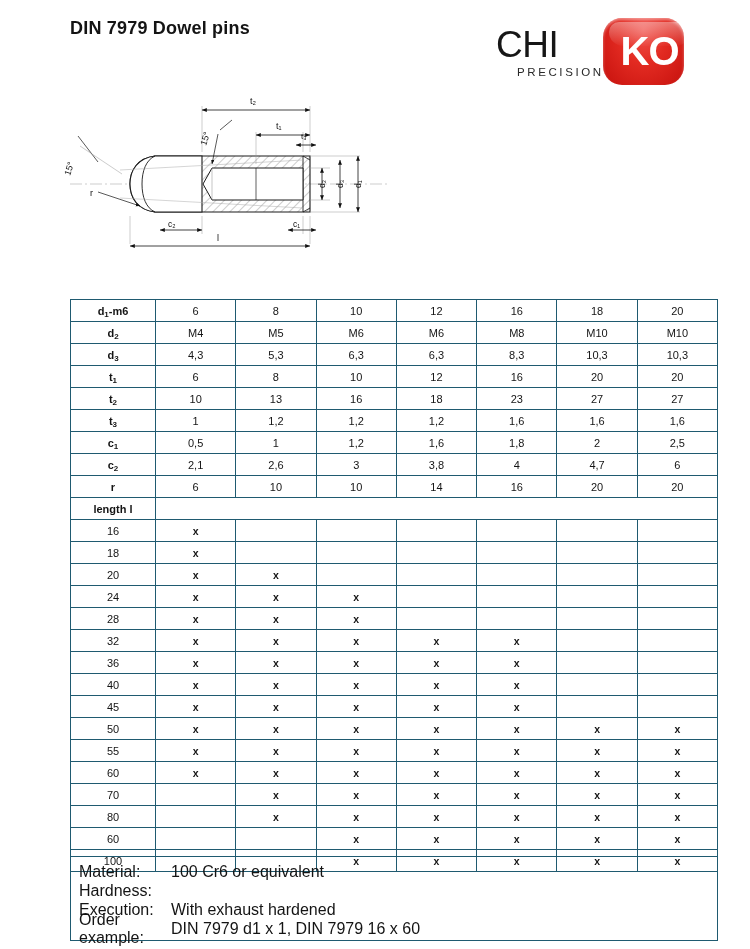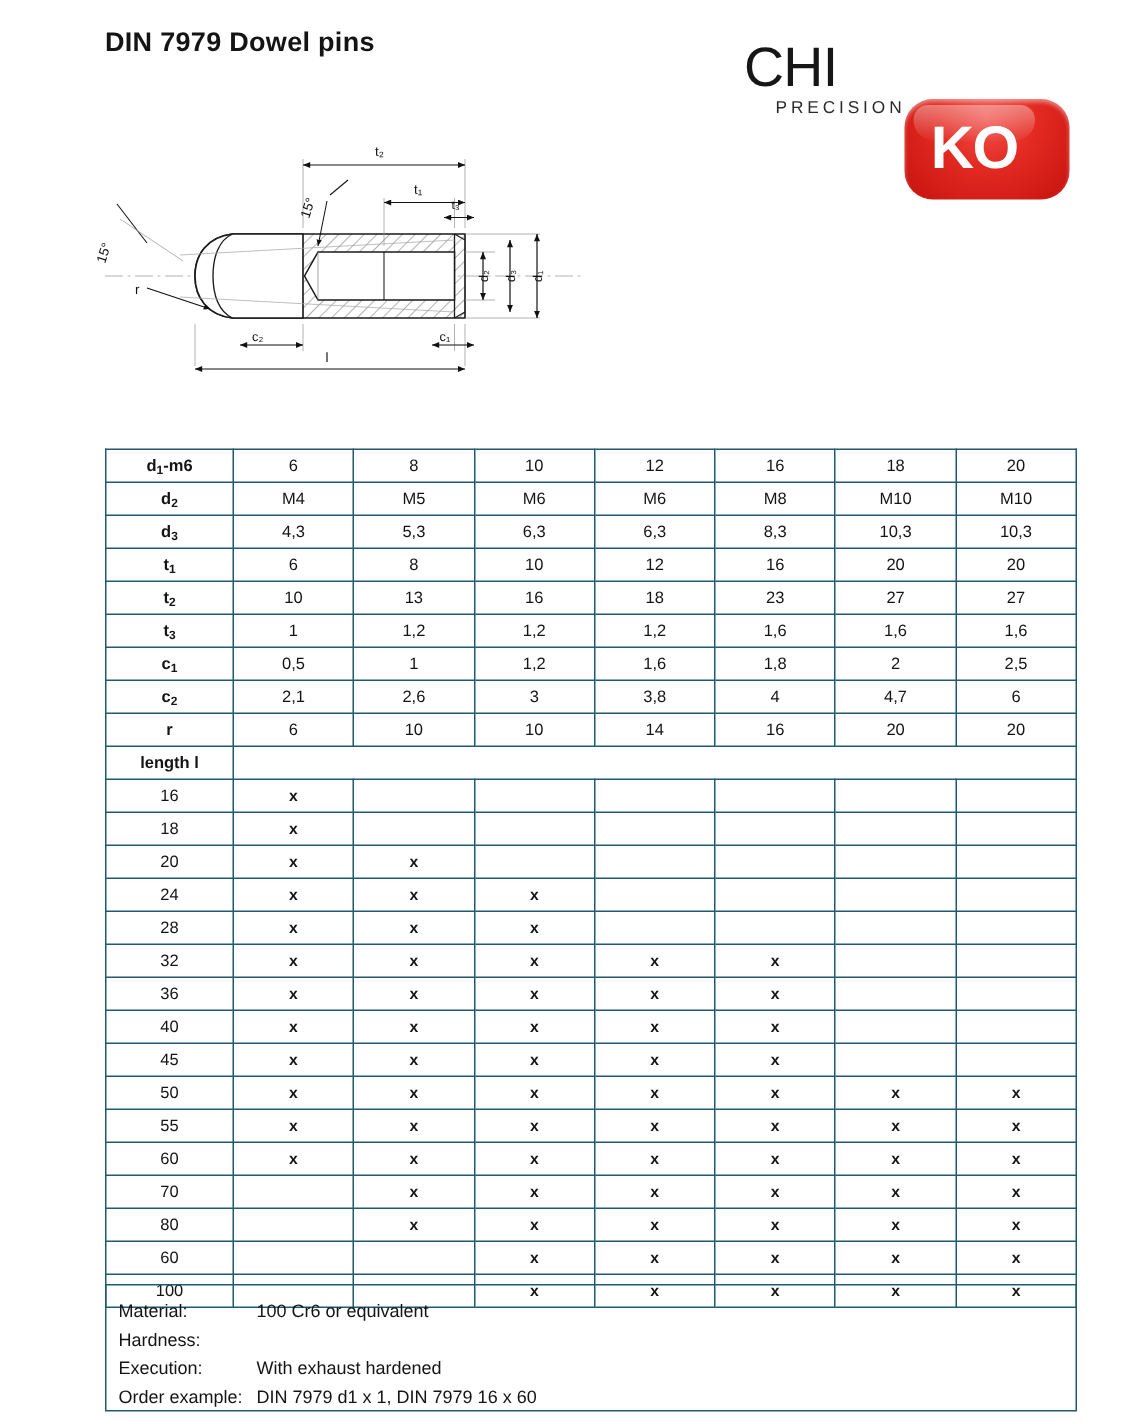--- a/index.html
+++ b/index.html
@@ -50,25 +50,24 @@
     position: absolute;
     left: 21px; top: 48px;
     font-size: 11.5px;
     font-weight: normal;
     letter-spacing: 2.6px;
     color: #2a2a2a;
   }
   #logo-badge {
     position: absolute;
     left: 107px; top: 0px;
-    width: 110px; height: 67px;
+    width: 81px; height: 67px;
     border-radius: 19px;
     background: radial-gradient(ellipse at 50% 18%, #f0534d 0%, #e32b22 42%, #c6110d 100%);
     box-shadow: inset 0 2px 3px rgba(255,255,255,0.45);
-    margin-top: 48px;
   }
   #logo-badge-gloss {
     position: absolute;
     left: 6px; top: 4px;
     width: 81px; height: 24px;
     border-radius: 14px 14px 20px 20px;
     background: linear-gradient(to bottom, rgba(255,255,255,0.38), rgba(255,255,255,0.02));
   }
   #logo-ko {
     position: absolute;
@@ -135,22 +134,22 @@
     position: absolute;
     left: 70px; top: 856px;
     width: 648px; height: 85px;
     border: 1px solid #1f5a70;
     box-sizing: border-box;
     padding: 5px 0 0 0;
   }
   .note-row {
     display: flex;
     height: 19px;
-    align-items: flex-end;
-    font-size: 12px;
+    align-items: center;
+    font-size: 16px;
     color: #141414;
   }
   .note-label {
     width: 100px;
     padding-left: 8px;
     box-sizing: border-box;
   }
   .note-value { flex: 1; }
 </style>
 </head>

